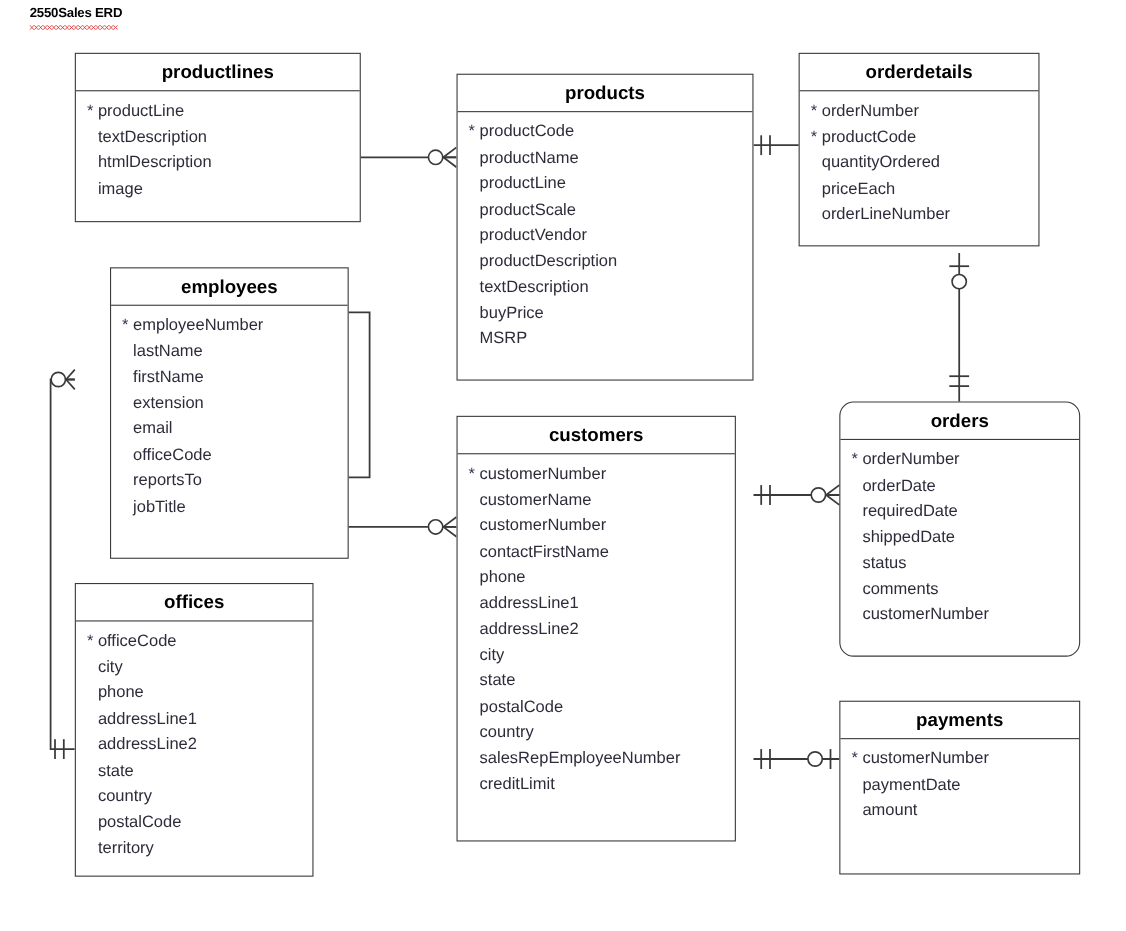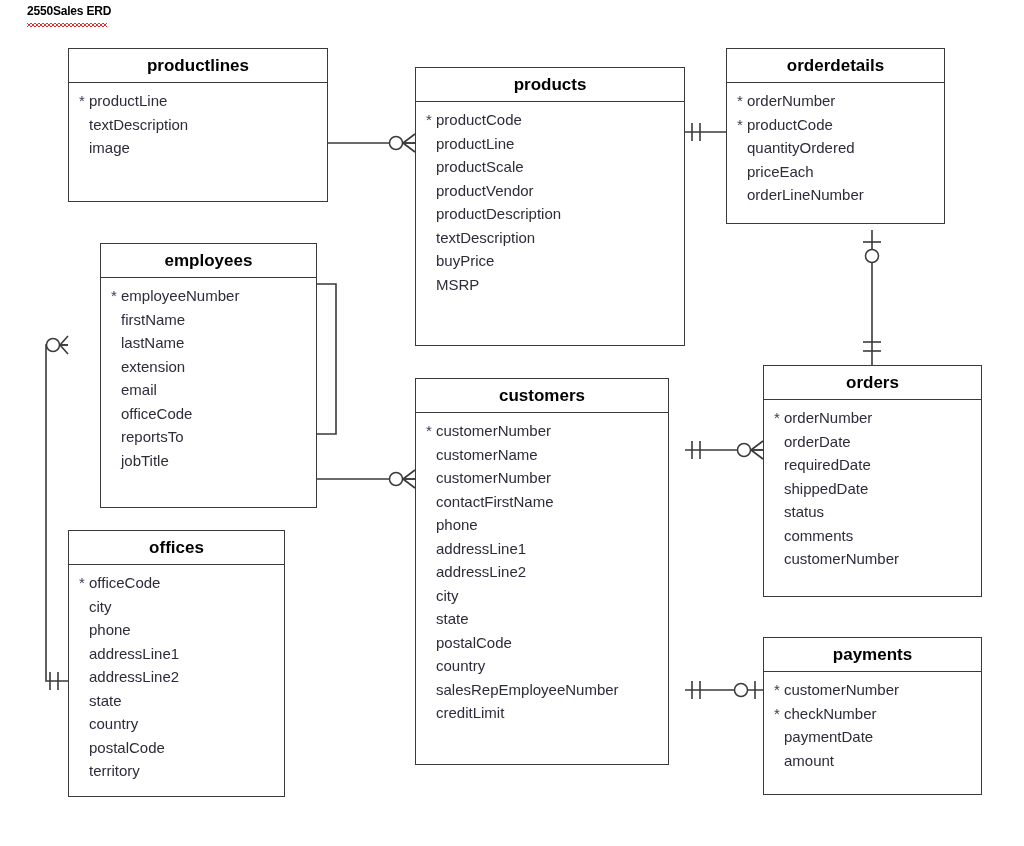--- a/index.html
+++ b/index.html
@@ -156,28 +156,30 @@
       <circle cx="741" cy="690" r="6.5"></circle>
       <line x1="755" y1="681" x2="755" y2="699"></line>
     </g>
   </svg>
 
   <div class="entity" style="left:68px;top:48px;width:260px;height:154px;">
     <div class="entity-header">productlines</div>
     <div class="entity-body">
       <div class="attr"><span class="pk">*</span><span class="aname">productLine</span></div>
       <div class="attr"><span class="nopk"></span><span class="aname">textDescription</span></div>
+      <div class="attr"><span class="nopk"></span><span class="aname">htmlDescription</span></div>
       <div class="attr"><span class="nopk"></span><span class="aname">image</span></div>
     </div>
   </div>
 
   <div class="entity" style="left:415px;top:48px;width:270px;height:279px;margin-top:19px;">
     <div class="entity-header">products</div>
     <div class="entity-body">
       <div class="attr"><span class="pk">*</span><span class="aname">productCode</span></div>
+      <div class="attr"><span class="nopk"></span><span class="aname">productName</span></div>
       <div class="attr"><span class="nopk"></span><span class="aname">productLine</span></div>
       <div class="attr"><span class="nopk"></span><span class="aname">productScale</span></div>
       <div class="attr"><span class="nopk"></span><span class="aname">productVendor</span></div>
       <div class="attr"><span class="nopk"></span><span class="aname">productDescription</span></div>
       <div class="attr"><span class="nopk"></span><span class="aname">textDescription</span></div>
       <div class="attr"><span class="nopk"></span><span class="aname">buyPrice</span></div>
       <div class="attr"><span class="nopk"></span><span class="aname">MSRP</span></div>
     </div>
   </div>
 
@@ -189,22 +191,22 @@
       <div class="attr"><span class="nopk"></span><span class="aname">quantityOrdered</span></div>
       <div class="attr"><span class="nopk"></span><span class="aname">priceEach</span></div>
       <div class="attr"><span class="nopk"></span><span class="aname">orderLineNumber</span></div>
     </div>
   </div>
 
   <div class="entity" style="left:64px;top:243px;width:217px;height:265px;margin-left:36px;">
     <div class="entity-header">employees</div>
     <div class="entity-body">
       <div class="attr"><span class="pk">*</span><span class="aname">employeeNumber</span></div>
+      <div class="attr"><span class="nopk"></span><span class="aname">lastName</span></div>
       <div class="attr"><span class="nopk"></span><span class="aname">firstName</span></div>
-      <div class="attr"><span class="nopk"></span><span class="aname">lastName</span></div>
       <div class="attr"><span class="nopk"></span><span class="aname">extension</span></div>
       <div class="attr"><span class="nopk"></span><span class="aname">email</span></div>
       <div class="attr"><span class="nopk"></span><span class="aname">officeCode</span></div>
       <div class="attr"><span class="nopk"></span><span class="aname">reportsTo</span></div>
       <div class="attr"><span class="nopk"></span><span class="aname">jobTitle</span></div>
     </div>
   </div>
 
   <div class="entity" style="left:415px;top:378px;width:254px;height:387px;">
     <div class="entity-header">customers</div>
@@ -218,21 +220,21 @@
       <div class="attr"><span class="nopk"></span><span class="aname">addressLine2</span></div>
       <div class="attr"><span class="nopk"></span><span class="aname">city</span></div>
       <div class="attr"><span class="nopk"></span><span class="aname">state</span></div>
       <div class="attr"><span class="nopk"></span><span class="aname">postalCode</span></div>
       <div class="attr"><span class="nopk"></span><span class="aname">country</span></div>
       <div class="attr"><span class="nopk"></span><span class="aname">salesRepEmployeeNumber</span></div>
       <div class="attr"><span class="nopk"></span><span class="aname">creditLimit</span></div>
     </div>
   </div>
 
-  <div class="entity" style="left:763px;top:365px;width:219px;height:232px;">
+  <div class="entity" style="left:763px;top:365px;width:219px;height:232px;border-radius:13px;">
     <div class="entity-header">orders</div>
     <div class="entity-body">
       <div class="attr"><span class="pk">*</span><span class="aname">orderNumber</span></div>
       <div class="attr"><span class="nopk"></span><span class="aname">orderDate</span></div>
       <div class="attr"><span class="nopk"></span><span class="aname">requiredDate</span></div>
       <div class="attr"><span class="nopk"></span><span class="aname">shippedDate</span></div>
       <div class="attr"><span class="nopk"></span><span class="aname">status</span></div>
       <div class="attr"><span class="nopk"></span><span class="aname">comments</span></div>
       <div class="attr"><span class="nopk"></span><span class="aname">customerNumber</span></div>
     </div>
@@ -250,19 +252,18 @@
       <div class="attr"><span class="nopk"></span><span class="aname">country</span></div>
       <div class="attr"><span class="nopk"></span><span class="aname">postalCode</span></div>
       <div class="attr"><span class="nopk"></span><span class="aname">territory</span></div>
     </div>
   </div>
 
   <div class="entity" style="left:763px;top:637px;width:219px;height:158px;">
     <div class="entity-header">payments</div>
     <div class="entity-body">
       <div class="attr"><span class="pk">*</span><span class="aname">customerNumber</span></div>
-      <div class="attr"><span class="pk">*</span><span class="aname">checkNumber</span></div>
       <div class="attr"><span class="nopk"></span><span class="aname">paymentDate</span></div>
       <div class="attr"><span class="nopk"></span><span class="aname">amount</span></div>
     </div>
   </div>
 
 </div>
 
 </body></html>

